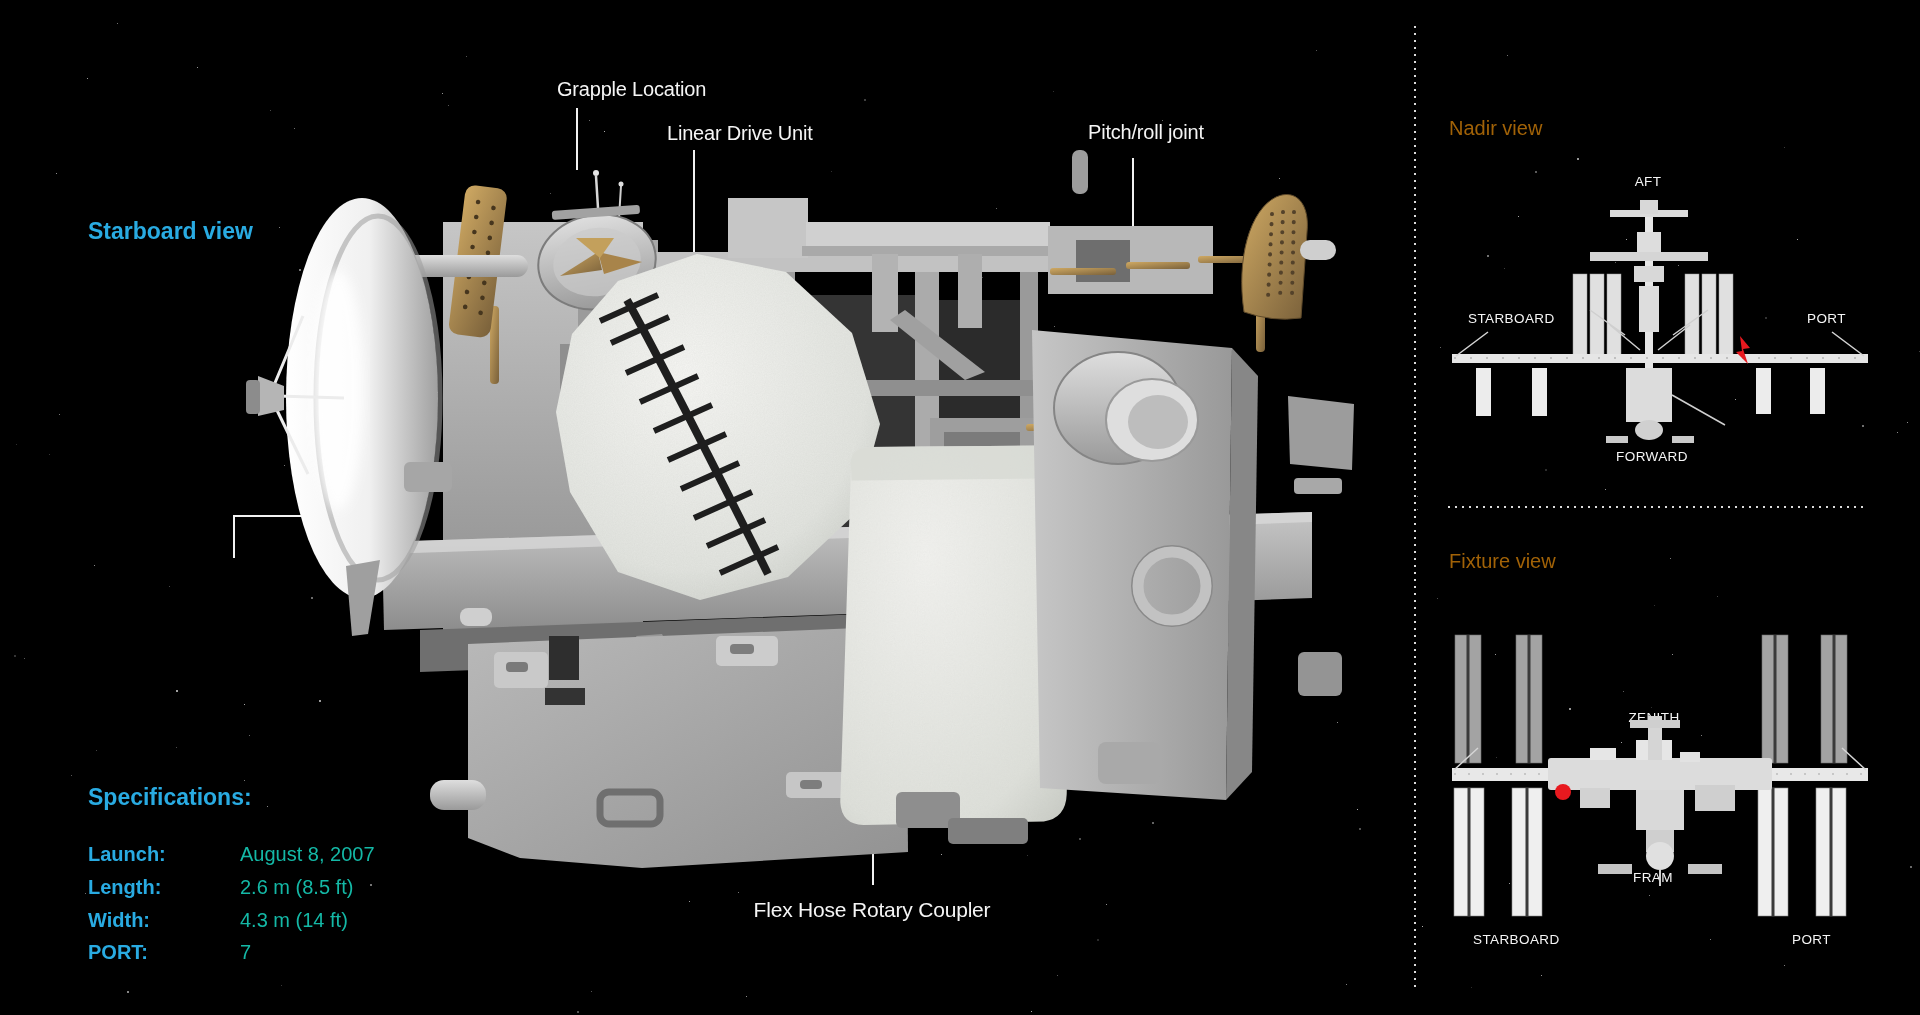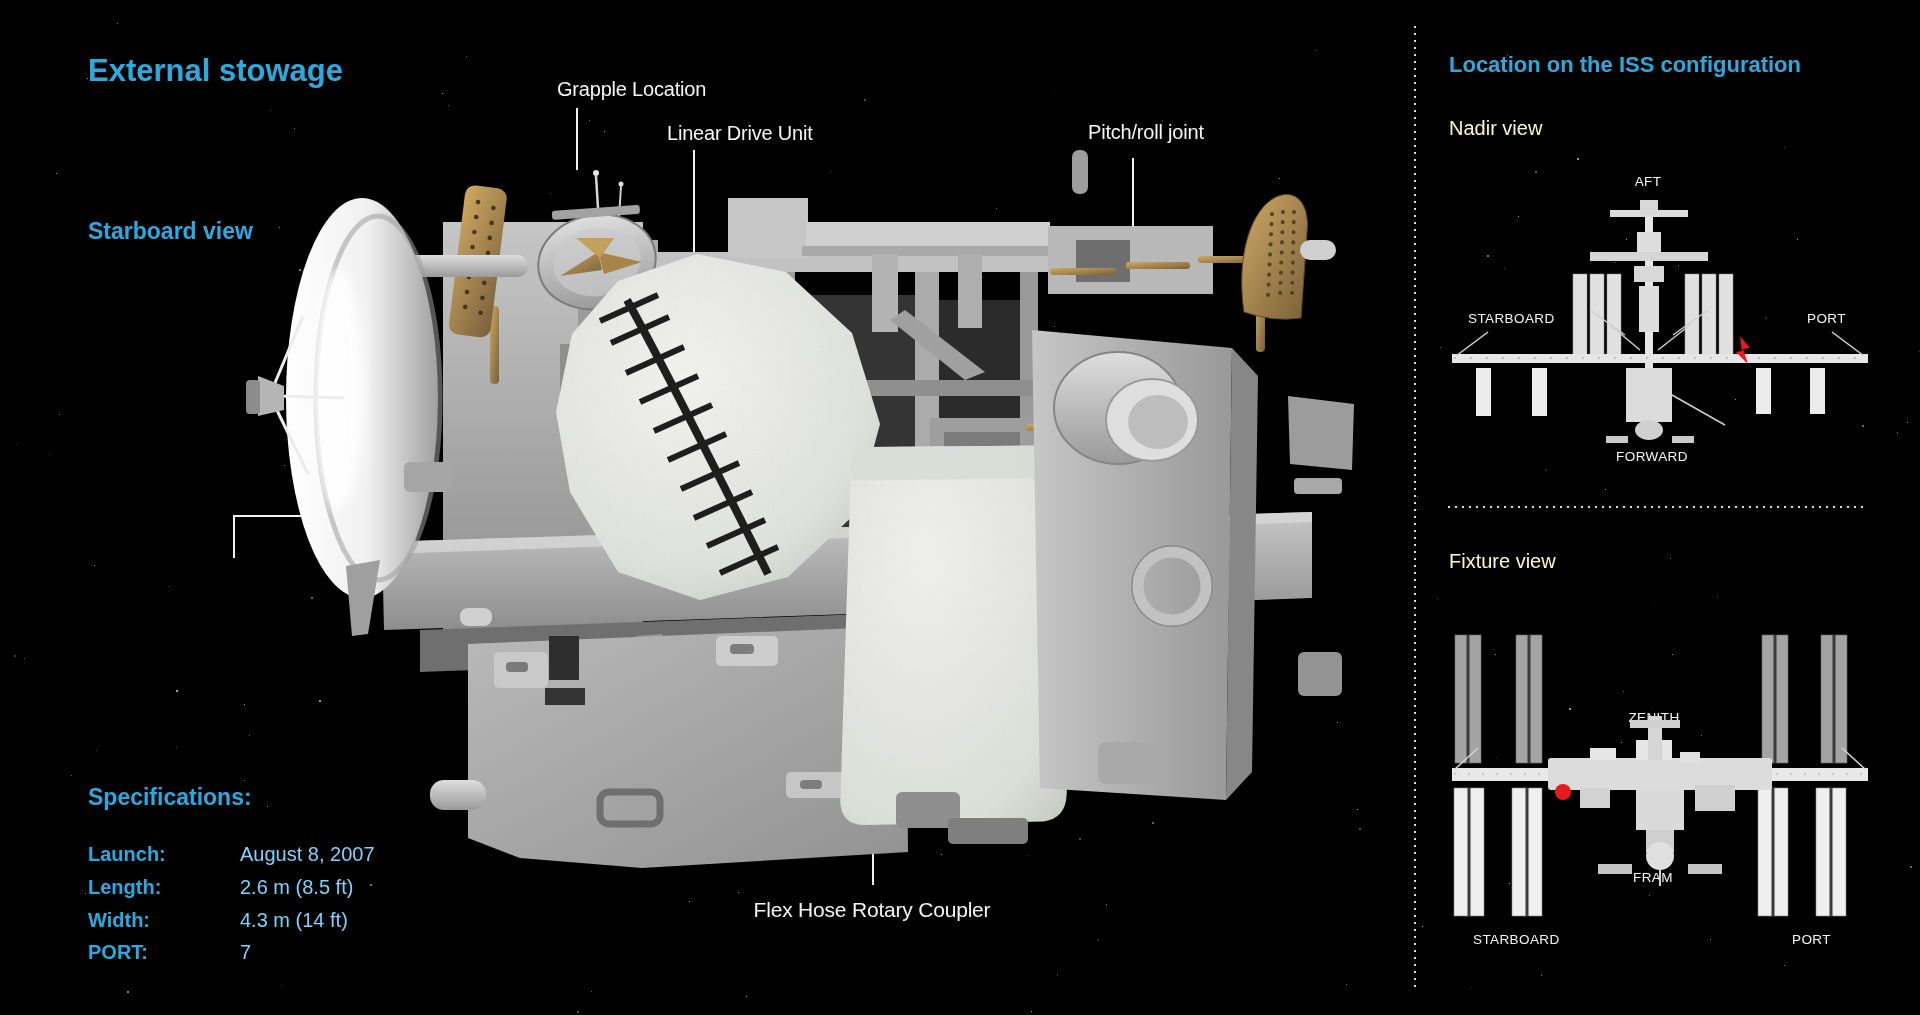--- a/index.html
+++ b/index.html
@@ -12,23 +12,23 @@
   .viewlab{font-size:23px;}
   .lbl{position:absolute;color:#f5f5f5;font-size:20px;letter-spacing:-0.2px;white-space:nowrap;}
   .lead{position:absolute;width:2px;background:#f2f2f2;}
   .lead-h{position:absolute;height:2px;background:#f2f2f2;}
   .vdots{position:absolute;width:2px;
          background:repeating-linear-gradient(to bottom,#dcdcdc 0 2px,transparent 2px 7px);}
   .hdots{position:absolute;height:2px;
          background:repeating-linear-gradient(to right,#dcdcdc 0 2px,transparent 2px 7px);}
   .spec-heading{position:absolute;left:88px;font-size:23px;}
   .spec-label{position:absolute;left:88px;font-size:20px;color:#29abe2;font-weight:bold;}
-  .spec-value{position:absolute;left:240px;font-size:20px;color:#7dd3fc;}
+  .spec-value{position:absolute;left:240px;font-size:20px;color:#14b8a6;}
   .loc-heading{position:absolute;left:1449px;top:52px;font-size:22px;}
-  .subview{position:absolute;left:1449px;font-size:20px;color:#fef9c3;}
+  .subview{position:absolute;left:1449px;font-size:20px;color:#a16207;}
   .dir{position:absolute;font-size:13.5px;color:#f5f5f5;letter-spacing:0.4px;white-space:nowrap;}
   .ctr{transform:translateX(-50%);}
   svg{position:absolute;display:block;}
 </style>
 </head>
 <body>
 
 <div id="canvas">
 
   <div id="stars">
@@ -188,21 +188,20 @@
       <div class="star" style="left: 56px; top: 172.7px; width: 1px; height: 1px; opacity: 0.72;"></div>
       <div class="star" style="left: 550px; top: 192.5px; width: 1px; height: 1px; opacity: 0.42;"></div>
       <div class="star" style="left: 788.6px; top: 335px; width: 1px; height: 1px; opacity: 0.33;"></div>
       <div class="star" style="left: 971.5px; top: 311.4px; width: 2px; height: 2px; opacity: 0.69;"></div>
       <div class="star" style="left: 1151.6px; top: 822.1px; width: 2px; height: 2px; opacity: 0.52;"></div>
       <div class="star" style="left: 1345.7px; top: 983.8px; width: 1px; height: 1px; opacity: 0.65;"></div>
       <div class="star" style="left: 1054px; top: 325.7px; width: 1px; height: 1px; opacity: 0.56;"></div>
     </div>
 
   <div class="abs cyan title" style="left:88px;top:48px;">
-    <div>External stowage</div>
   </div>
 
   <div class="abs cyan viewlab" style="left:88px;top:218px;">Starboard view</div>
 
   <div class="lbl" style="left:557px;top:78px;">Grapple Location</div>
   <div class="lbl" style="left:667px;top:122px;">Linear Drive Unit</div>
   <div class="lbl" style="left:1068px;top:121px;margin-left:20px;">Pitch/roll joint</div>
   <div class="lbl ctr" style="left:872px;top:898px;font-size:21px;">Flex Hose Rotary Coupler</div>
 
   <div class="lead" style="left:576px;top:108px;height:62px;"></div>
@@ -220,21 +219,20 @@
     <div class="spec-value" style="top:876px;">2.6 m (8.5 ft)</div>
     <div class="spec-label" style="top:909px;">Width:</div>
     <div class="spec-value" style="top:909px;text-align:center;">4.3 m (14 ft)</div>
     <div class="spec-label" style="top:941px;">PORT:</div>
     <div class="spec-value" style="top:941px;">7</div>
   </div>
 
   <div class="vdots" style="left:1414px;top:26px;height:962px;"></div>
   <div class="hdots" style="left:1448px;top:506px;width:420px;"></div>
 
-  <div class="loc-heading cyan">Location on the ISS configuration</div>
   <div class="subview" style="top:117px;">Nadir view</div>
   <div class="subview" style="top:550px;">Fixture view</div>
 
   <div class="dir ctr" style="left:1648px;top:174px;">AFT</div>
   <div class="dir" style="left:1468px;top:311px;">STARBOARD</div>
   <div class="dir" style="left:1807px;top:311px;">PORT</div>
   <div class="dir ctr" style="left:1652px;top:449px;">FORWARD</div>
 
   <div class="dir ctr" style="left:1654px;top:710px;">ZENITH</div>
   <div class="dir ctr" style="left:1653px;top:870px;">FRAM</div>

